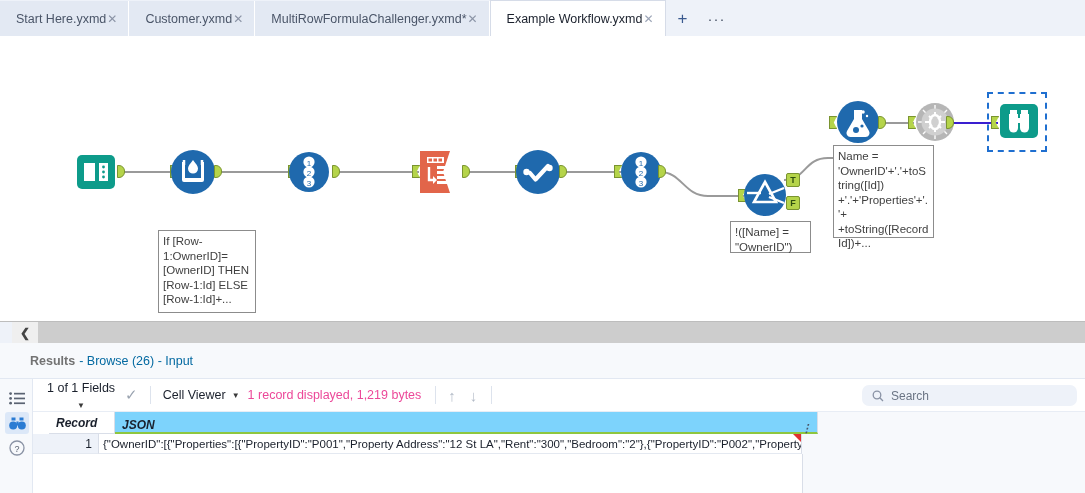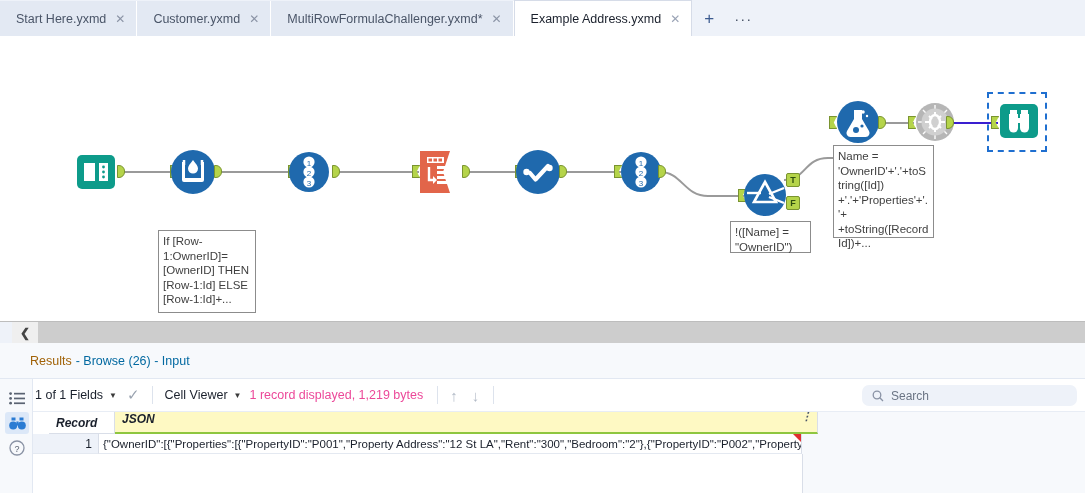--- a/index.html
+++ b/index.html
@@ -13,21 +13,21 @@
 
   
   .tabbar {
     position: absolute; top: 0; left: 0; width: 1085px; height: 36px;
     background: #eef2f9;
     border-bottom: 1px solid #d6dce8;
     display: flex; align-items: flex-end;
   }
   .tab {
     height: 35px; display: flex; align-items: center;
-    padding: 0 11px 0 16px; gap: 9px;
+    padding: 0 11px 0 16px; gap: 1px;
     font-size: 12.5px; color: #4a5568;
     background: #e3e9f3;
     border-right: 1px solid #ffffff;
     box-sizing: border-box;
     cursor: pointer; white-space: nowrap;
   }
   .tab.active {
     background: #ffffff; color: #1a202c;
     border-right: 1px solid #d6dce8;
     border-left: 1px solid #d6dce8;
@@ -104,21 +104,21 @@
   .results {
     position: absolute; top: 343px; left: 0; width: 1085px; height: 150px;
     background: #f7f9fc;
   }
   .results-title {
     position: absolute; top: 0; left: 0; width: 1085px; height: 36px;
     background: #f7f9fc; border-bottom: 1px solid #e2e8f2;
     display: flex; align-items: center; padding-left: 18px;
     font-size: 12.5px; box-sizing: border-box;
   }
-  .results-title .r-strong { color: #a16207; font-weight: normal; padding-left: 12px; }
+  .results-title .r-strong { color: #737373; font-weight: bold; padding-left: 12px; }
   .results-title .r-sub { color: #0369a1; margin-left: 4px; }
 
   .res-sidebar {
     position: absolute; top: 36px; left: 0; width: 33px; height: 114px;
     background: #f7f9fc; border-right: 1px solid #e2e8f2;
     box-sizing: border-box;
   }
   .side-icon {
     position: absolute; left: 5px; width: 24px; height: 22px;
     display: flex; align-items: center; justify-content: center;
@@ -162,24 +162,24 @@
     width: 66px; height: 22px; box-sizing: border-box;
     border-right: 1px solid #d9dee8; border-bottom: 1px solid #d9dee8;
     display: flex; align-items: center; padding-left: 7px;
     font-size: 12px; font-weight: bold; color: #1a202c;
     background: #ffffff;
   }
   .th-json {
     width: 703px; height: 22px; box-sizing: border-box;
     border-right: 1px solid #d9dee8;
     border-bottom: 2px solid #8ec63f;
-    display: flex; align-items: flex-start; justify-content: space-between;
+    display: flex; align-items: flex-end; justify-content: space-between;
     padding: 0 5px 0 7px;
     font-size: 12px; font-weight: bold; color: #1a202c;
-    background: #fef9c3; position: relative;
+    background: #7dd3fc; position: relative;
   }
   .vdots { font-size: 11px; color: #4a5568; line-height: 8px; letter-spacing:0; }
   .grid-row { position: absolute; top: 22px; left: 0; height: 20px; width: 100%; display: flex; }
   .td-record {
     width: 66px; height: 20px; box-sizing: border-box;
     background: #eef2f9; border-right: 1px solid #d9dee8;
     border-bottom: 1px solid #e4e9f1;
     display: flex; align-items: center; justify-content: flex-end;
     padding-right: 6px; font-size: 12px; color: #1a202c;
   }
@@ -217,21 +217,21 @@
     </div>
     <div class="tab">
       <span>Customer.yxmd</span>
       <span class="x">✕</span>
     </div>
     <div class="tab">
       <span>MultiRowFormulaChallenger.yxmd*</span>
       <span class="x">✕</span>
     </div>
     <div class="tab active">
-      <span>Example Address.yxmd</span>
+      <span>Example Workflow.yxmd</span>
       <span class="x">✕</span>
     </div>
     <div class="tabbtn">+</div>
     <div class="tabbtn dots">···</div>
   </div>
 
   <div class="canvas">
 
     <div class="wire" style="left:119px; top:135px; width:60px;"></div>
     <div class="wire" style="left:216px; top:135px; width:79px;"></div>
@@ -425,21 +425,21 @@
       </div>
       <div class="side-icon" style="top:58px;">
         <svg width="16" height="16" viewBox="0 0 16 16">
           <circle cx="8" cy="8" r="7" fill="none" stroke="#8a93a5" stroke-width="1.3"></circle>
           <text x="8" y="11.5" font-size="9" fill="#5a6372" text-anchor="middle" font-family="Liberation Sans">?</text>
         </svg>
       </div>
     </div>
 
     <div class="res-toolbar">
-      <div class="tb-item" style="margin-left:2px;">
+      <div class="tb-item" style="margin-left:14px;flex-direction:column;">
         <span>1 of 1 Fields</span>
         <span class="caret">▼</span>
       </div>
       <span class="check" style="margin-left:10px;">✓</span>
       <div class="tb-sep" style="margin-left:12px;"></div>
       <div class="tb-item" style="margin-left:12px;">
         <span>Cell Viewer</span>
         <span class="caret">▼</span>
       </div>
       <span style="margin-left:8px; font-size:12.5px; color:#ec4899; white-space:nowrap;">1 record displayed, 1,219 bytes</span>

